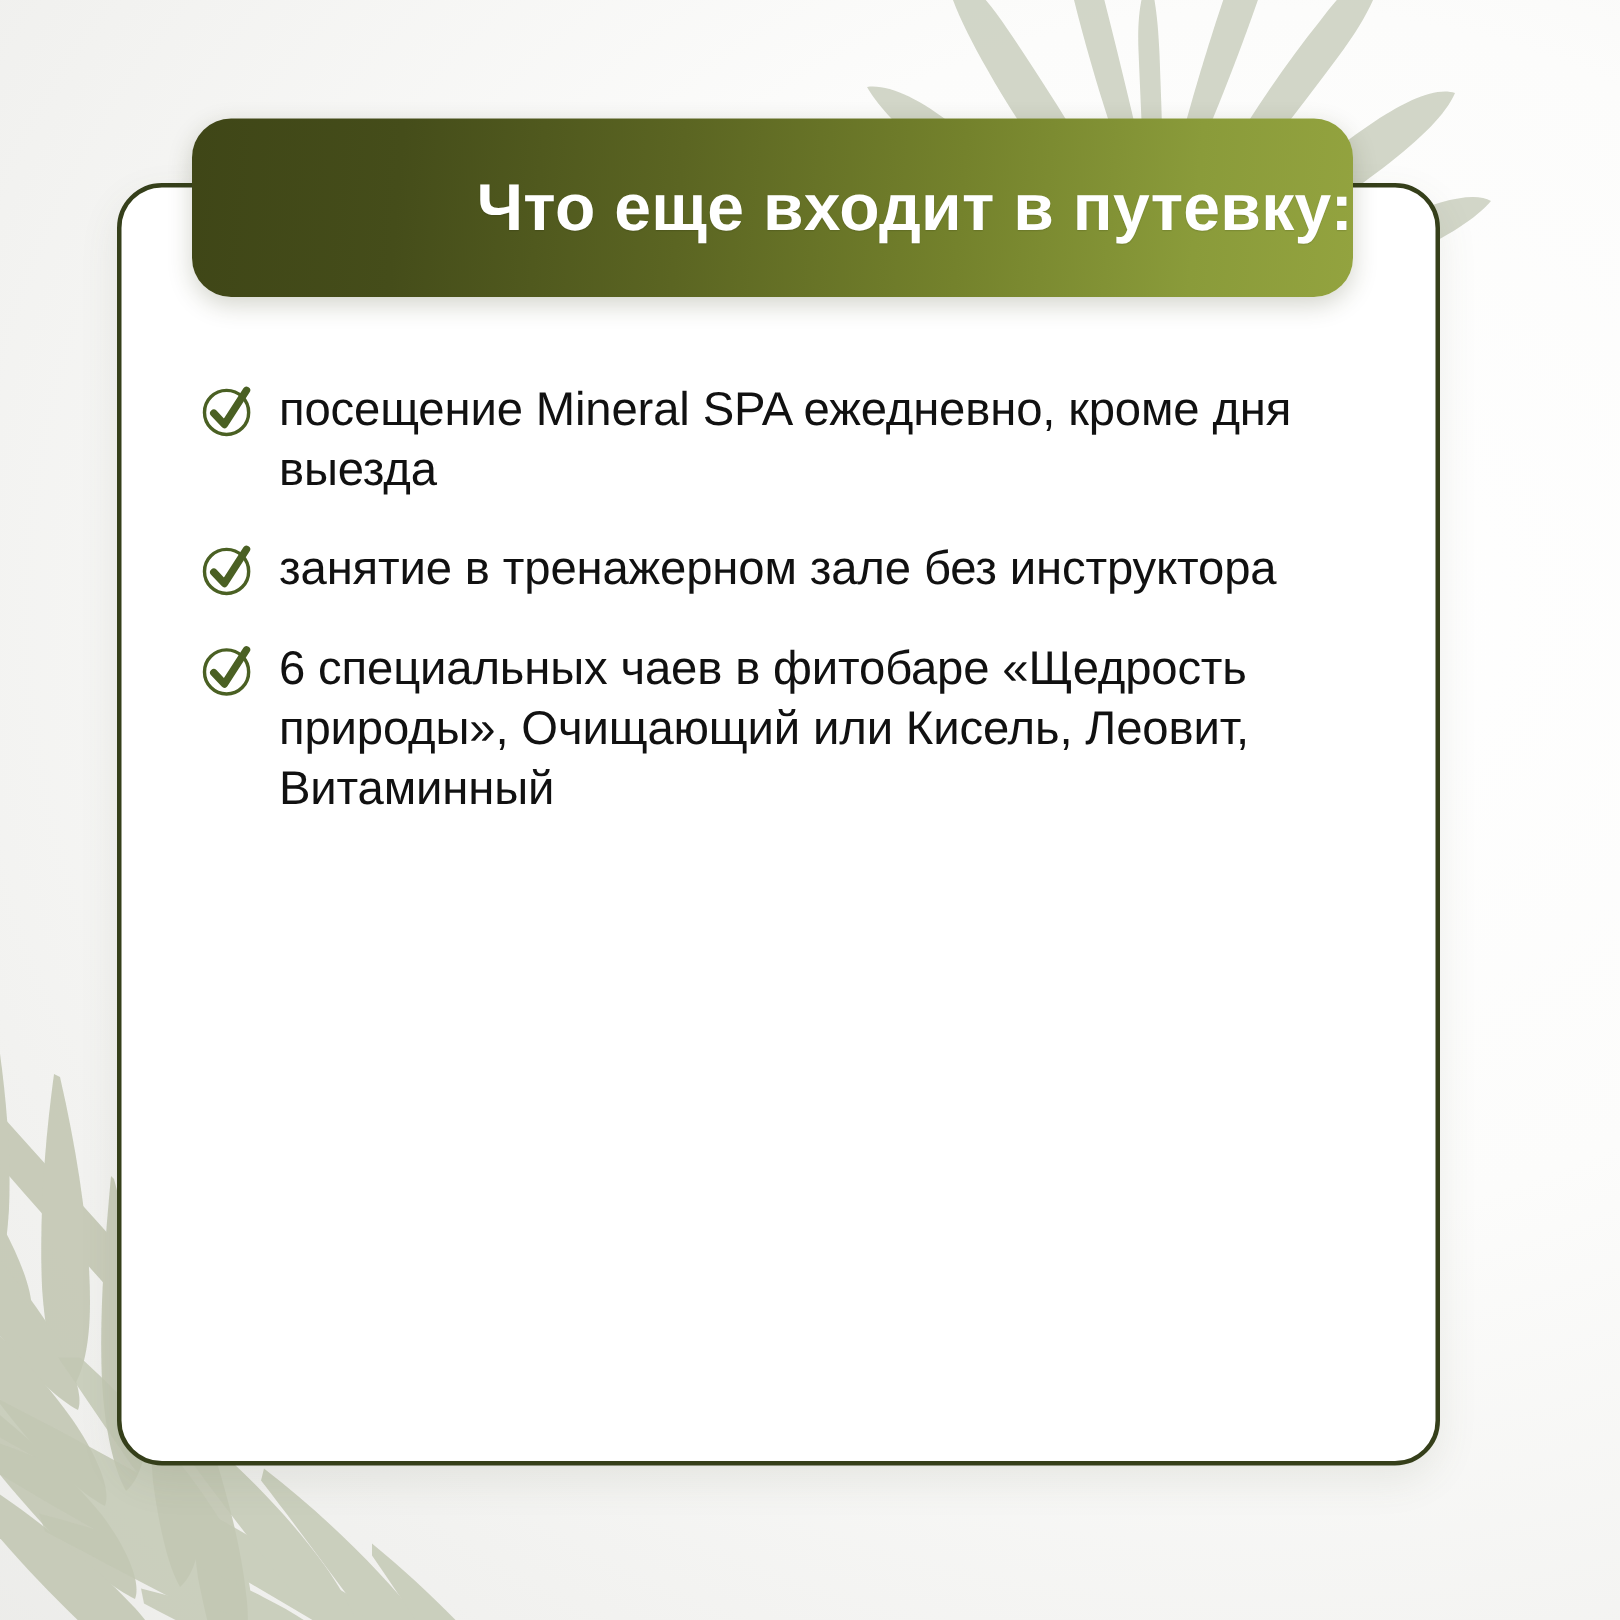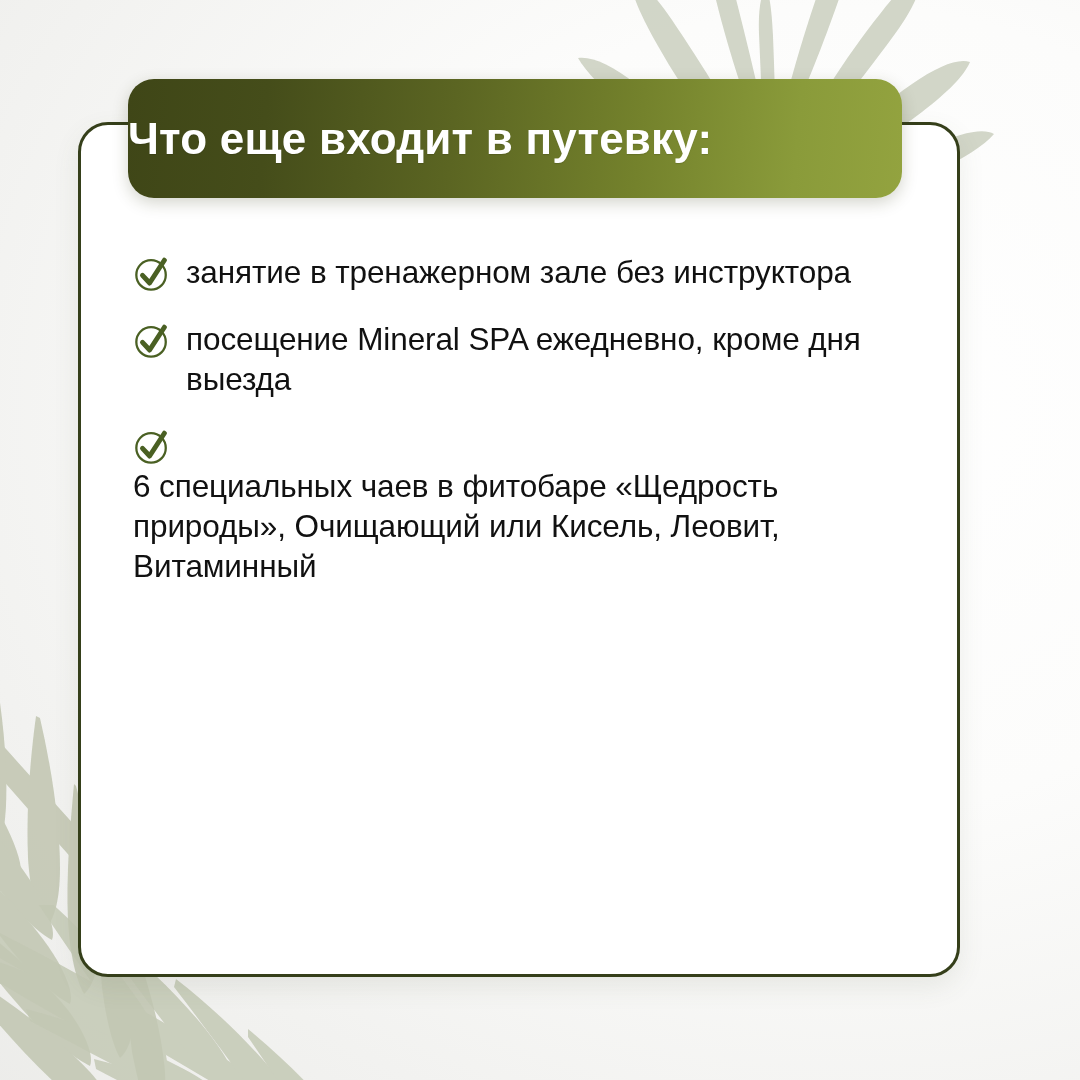--- a/index.html
+++ b/index.html
@@ -81,21 +81,21 @@
     border-radius: 26px;
     background: linear-gradient(95deg,
         #3f4617 0%,
         #454d1a 18%,
         #5b6522 42%,
         #74822c 66%,
         #8a9b3a 86%,
         #93a33f 100%);
     display: flex;
     align-items: center;
-    justify-content: flex-start;
+    justify-content: flex-end;
     box-shadow: 0 5px 16px rgba(60, 66, 28, 0.22);
   }
   .banner-title {
     color: #ffffff;
     font-family: "Liberation Sans Narrow", "Liberation Sans", sans-serif;
     font-size: 44px;
     font-weight: bold;
     letter-spacing: 0.2px;
     white-space: nowrap;
     text-shadow: 0 1px 1px rgba(0,0,0,0.13);
@@ -106,21 +106,21 @@
     position: absolute;
     left: 52px;
     top: 127px;
     width: 800px;
   }
   .list-item {
     display: flex;
     align-items: flex-start;
     margin-bottom: 26px;
   }
-  .list-item:last-child { margin-bottom: 0; flex-direction: column; }
+  .list-item:last-child { margin-bottom: 0; }
 
   .check-icon {
     flex: 0 0 auto;
     width: 38px;
     height: 38px;
     margin-top: 3px;
     margin-right: 15px;
   }
   .check-icon svg { display: block; }
 
@@ -199,31 +199,31 @@
 
     <div class="list">
 
       <div class="list-item">
         <span class="check-icon">
           <svg viewBox="0 0 40 40" width="38" height="38" aria-hidden="true">
             <circle cx="19" cy="21" r="15.5" fill="none" stroke="#4a6023" stroke-width="2.4"></circle>
             <path d="M10 21.5 L17.5 29.5 L33 5.5" fill="none" stroke="#4a6023" stroke-width="5.2" stroke-linecap="round" stroke-linejoin="round"></path>
           </svg>
         </span>
-        <span class="item-text">занятие в тренажерном зале без инструктора</span>
+        <span class="item-text">посещение Mineral SPA ежедневно, кроме дня выезда</span>
       </div>
 
       <div class="list-item">
         <span class="check-icon">
           <svg viewBox="0 0 40 40" width="38" height="38" aria-hidden="true">
             <circle cx="19" cy="21" r="15.5" fill="none" stroke="#4a6023" stroke-width="2.4"></circle>
             <path d="M10 21.5 L17.5 29.5 L33 5.5" fill="none" stroke="#4a6023" stroke-width="5.2" stroke-linecap="round" stroke-linejoin="round"></path>
           </svg>
         </span>
-        <span class="item-text">посещение Mineral SPA ежедневно, кроме дня выезда</span>
+        <span class="item-text">занятие в тренажерном зале без инструктора</span>
       </div>
 
 
 
 
       <div class="list-item">
         <span class="check-icon">
           <svg viewBox="0 0 40 40" width="38" height="38" aria-hidden="true">
             <circle cx="19" cy="21" r="15.5" fill="none" stroke="#4a6023" stroke-width="2.4"></circle>
             <path d="M10 21.5 L17.5 29.5 L33 5.5" fill="none" stroke="#4a6023" stroke-width="5.2" stroke-linecap="round" stroke-linejoin="round"></path>

